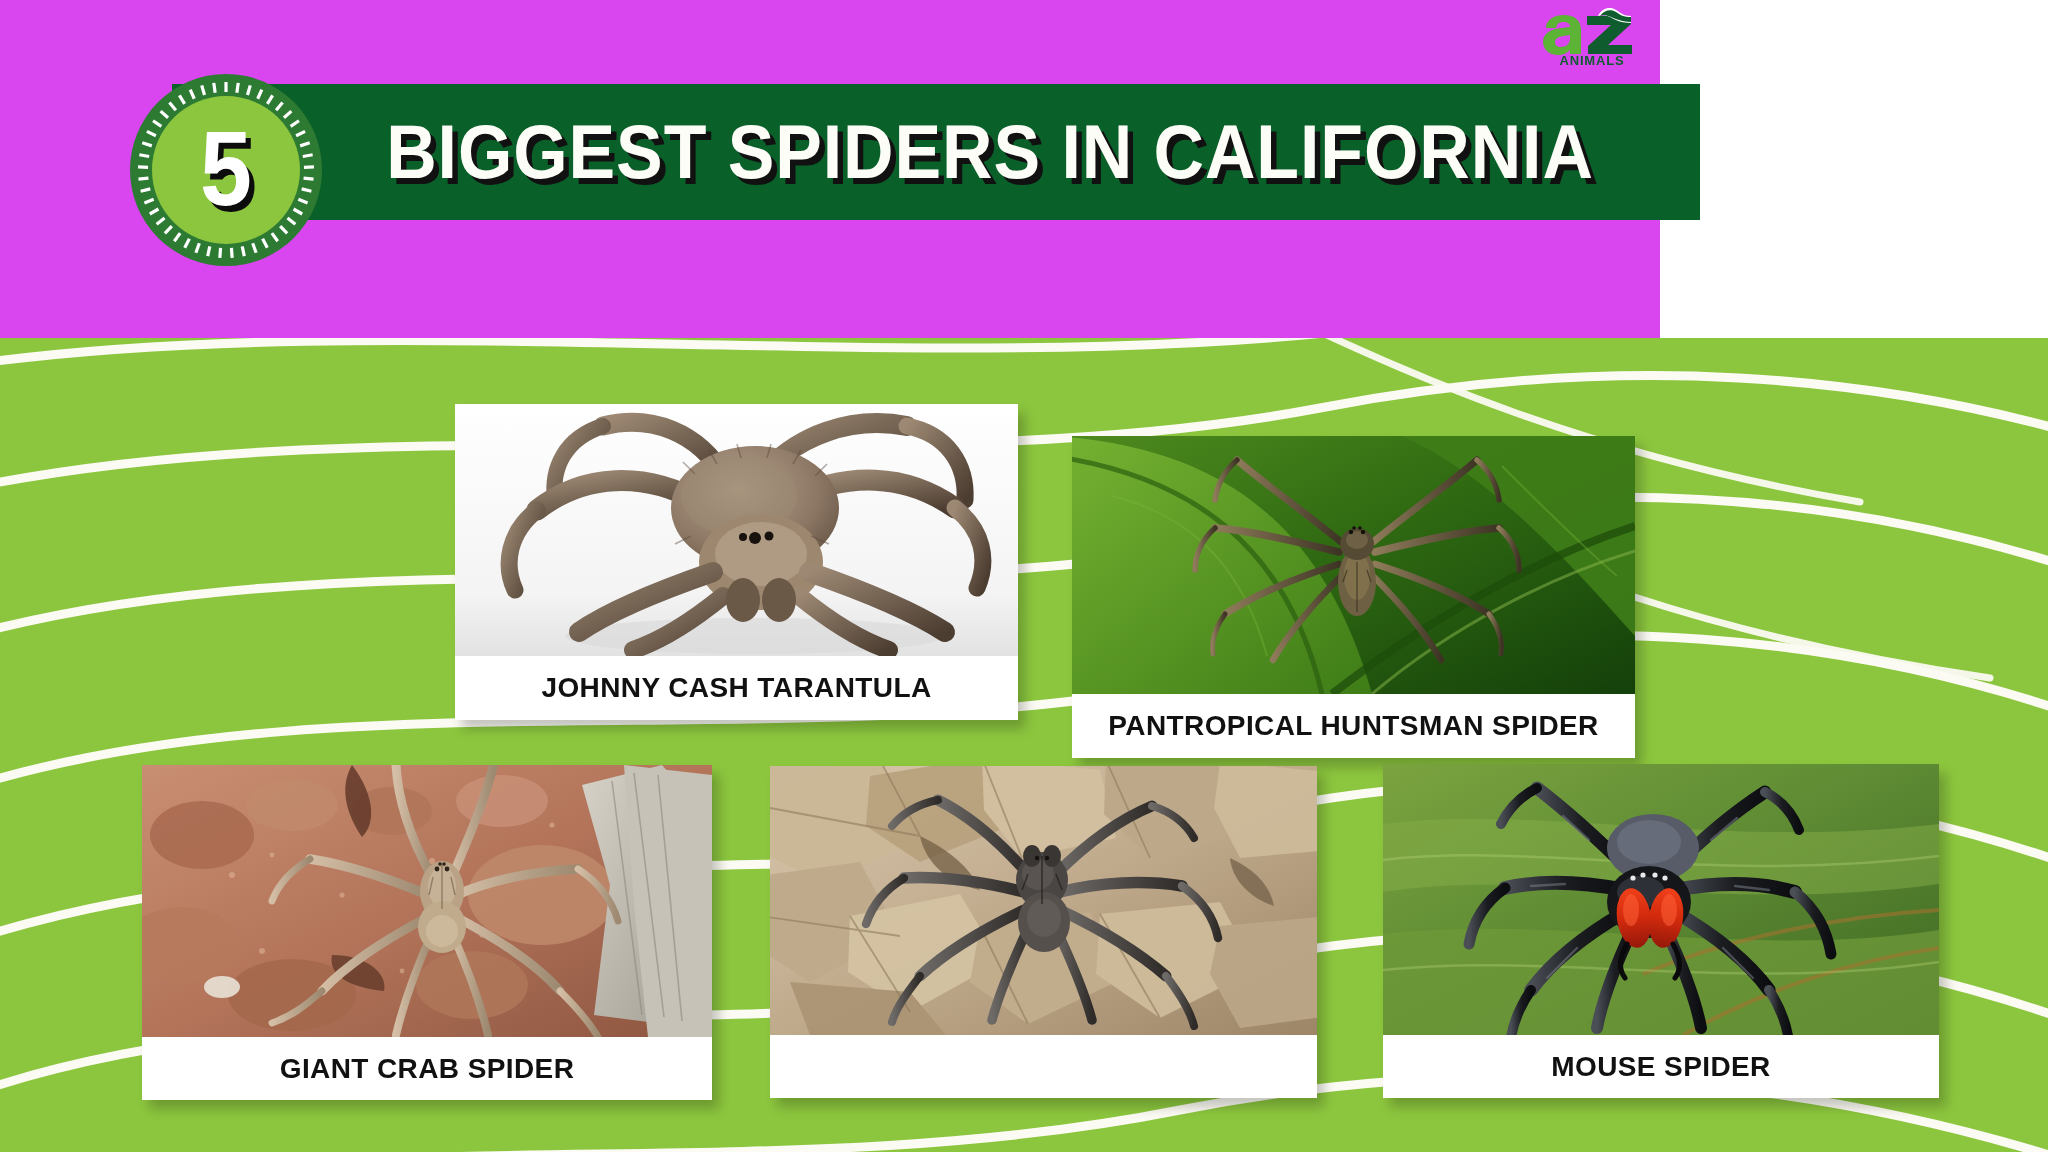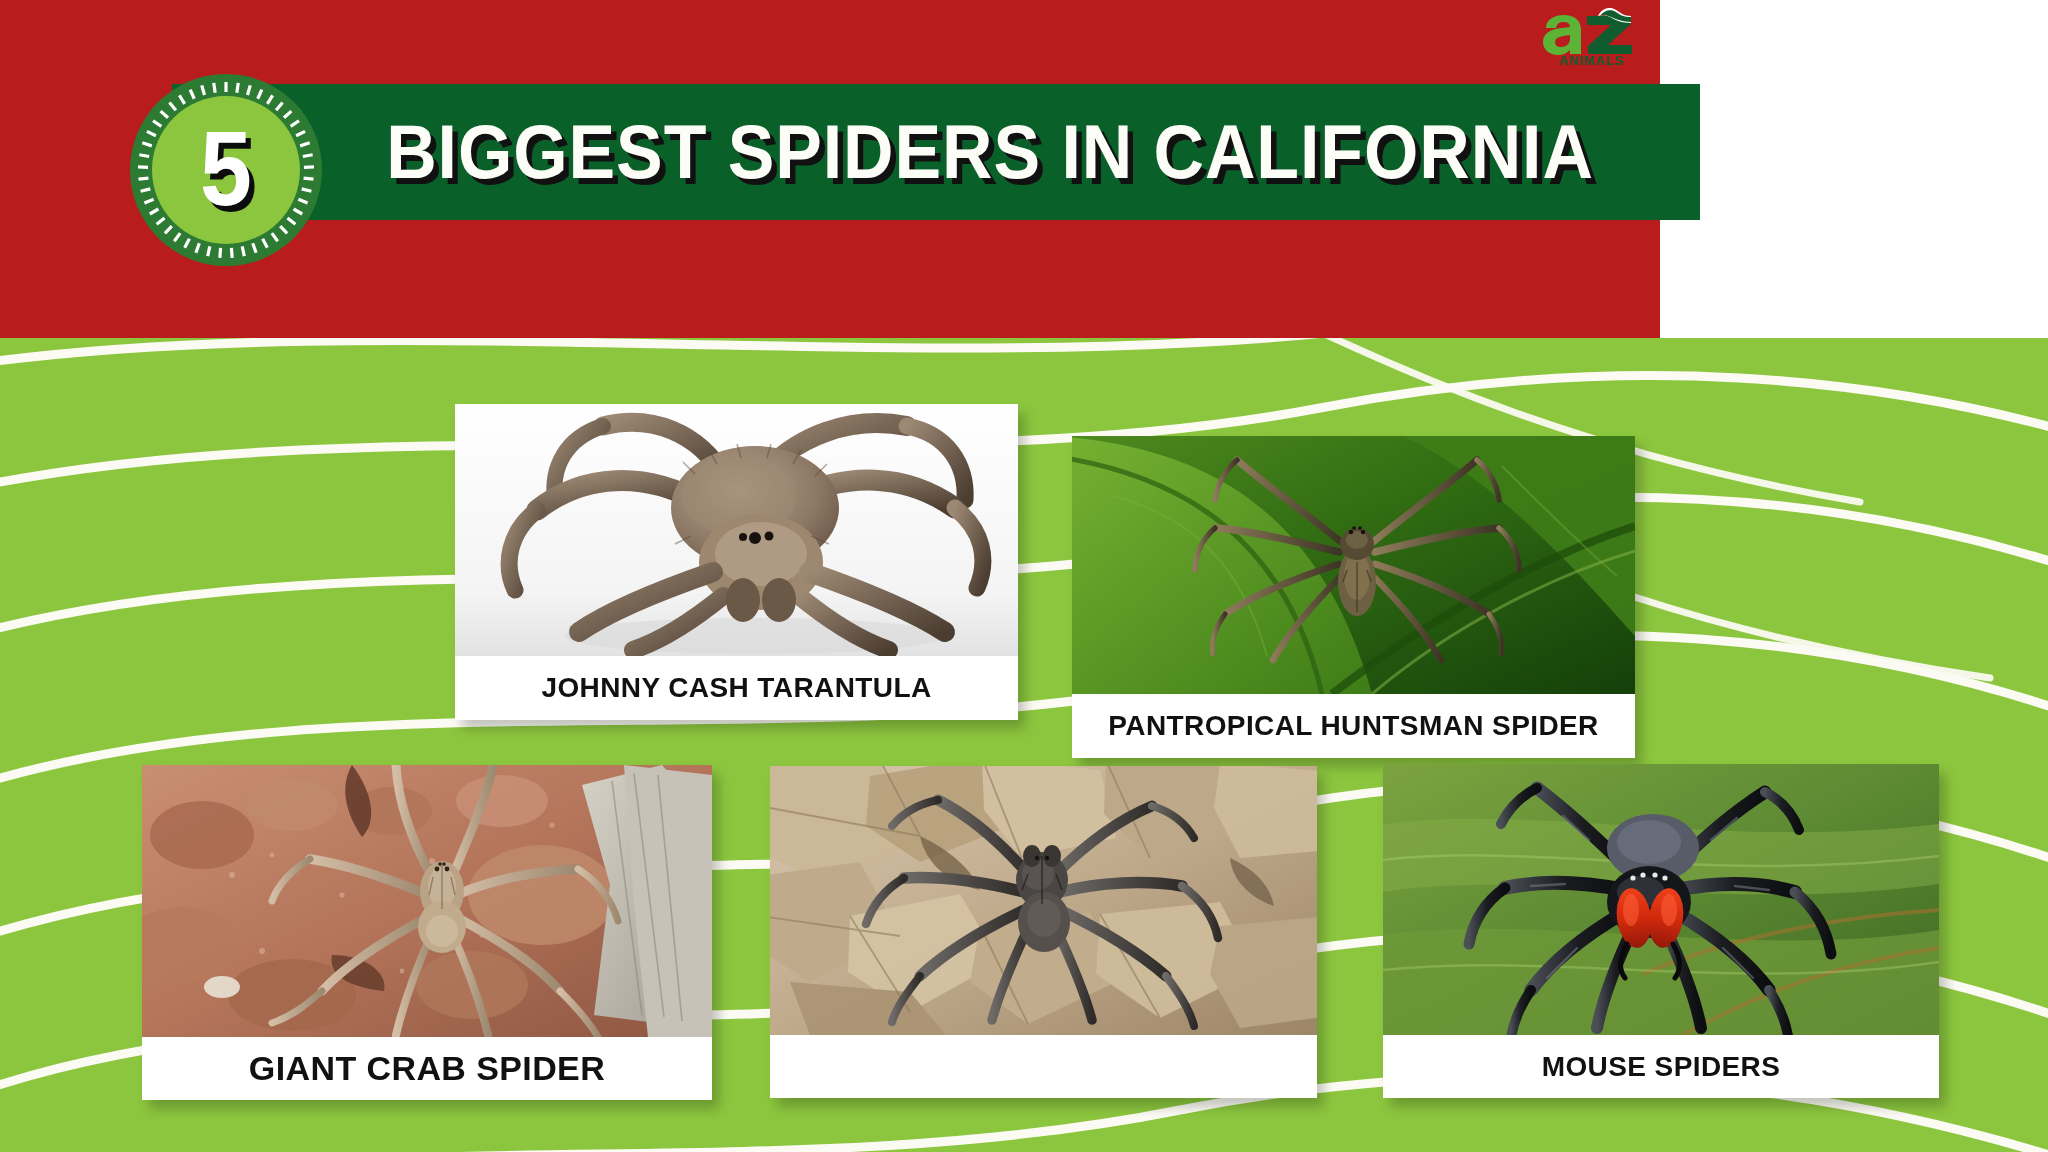--- a/index.html
+++ b/index.html
@@ -2,21 +2,21 @@
 <html><head>
 <meta charset="utf-8">
 <style>
   * { box-sizing: border-box; margin: 0; padding: 0; }
   html, body {
     width: 2048px; height: 1152px;
     background: #ffffff;
     font-family: "Liberation Sans", sans-serif;
     overflow: hidden;
   }
-  #page { position: relative; width: 1660px; height: 1152px; background: #b91c1c; }
+  #page { position: relative; width: 1660px; height: 1152px; background: #d946ef; }
 
   
   .logo { position: absolute; top: 4px; right: 14px; width: 108px; height: 62px; }
   .logo svg { display: block; }
 
   
   .banner {
     position: absolute; left: 172px; top: 84px;
     width: 1528px; height: 136px;
     background: #0a6029;
@@ -85,21 +85,21 @@
   #card-0 { left: 455px; top: 404px;  width: 563px; height: 316px; }
   #card-0 .photo { height: 252px; }
   #card-0 .cap   { height: 64px; font-size: 28px; }
 
   #card-1 { left: 1072px; top: 400px; width: 563px; height: 322px; margin-top: 36px; }
   #card-1 .photo { height: 258px; }
   #card-1 .cap   { height: 64px; font-size: 28px; }
 
   #card-2 { left: 142px; top: 765px;  width: 570px; height: 335px; }
   #card-2 .photo { height: 272px; }
-  #card-2 .cap   { height: 63px; font-size: 34px; }
+  #card-2 .cap   { height: 63px; font-size: 28px; }
 
   #card-3 { left: 770px; top: 766px;  width: 547px; height: 332px; }
   #card-3 .photo { height: 269px; }
   #card-3 .cap   { height: 63px; font-size: 28px; }
 
   #card-4 { left: 1383px; top: 764px; width: 556px; height: 334px; }
   #card-4 .photo { height: 271px; }
   #card-4 .cap   { height: 63px; font-size: 28px; }
 </style>
 </head>
@@ -552,16 +552,16 @@
 
         <path d="M-22 48 C-30 62, -30 74, -24 82" stroke="#0a0a0c" stroke-width="5" fill="none" stroke-linecap="round"></path>
         <path d="M24 48 C32 62, 32 74, 26 82" stroke="#0a0a0c" stroke-width="5" fill="none" stroke-linecap="round"></path>
 
         <g stroke="#7d838e" stroke-width="2.4" opacity="0.5" fill="none" stroke-linecap="round">
           <path d="M-60 -56 L-86 -80 M62 -56 L88 -78 M-84 -12 L-118 -10 M86 -10 L120 -6
                    M-72 52 L-102 82 M74 52 L104 82"></path>
         </g>
       </g>
     </svg>
-    <div class="cap">MOUSE SPIDERS</div>
+    <div class="cap">MOUSE SPIDER</div>
   </div>
 
 </div>
 
 </body></html>

